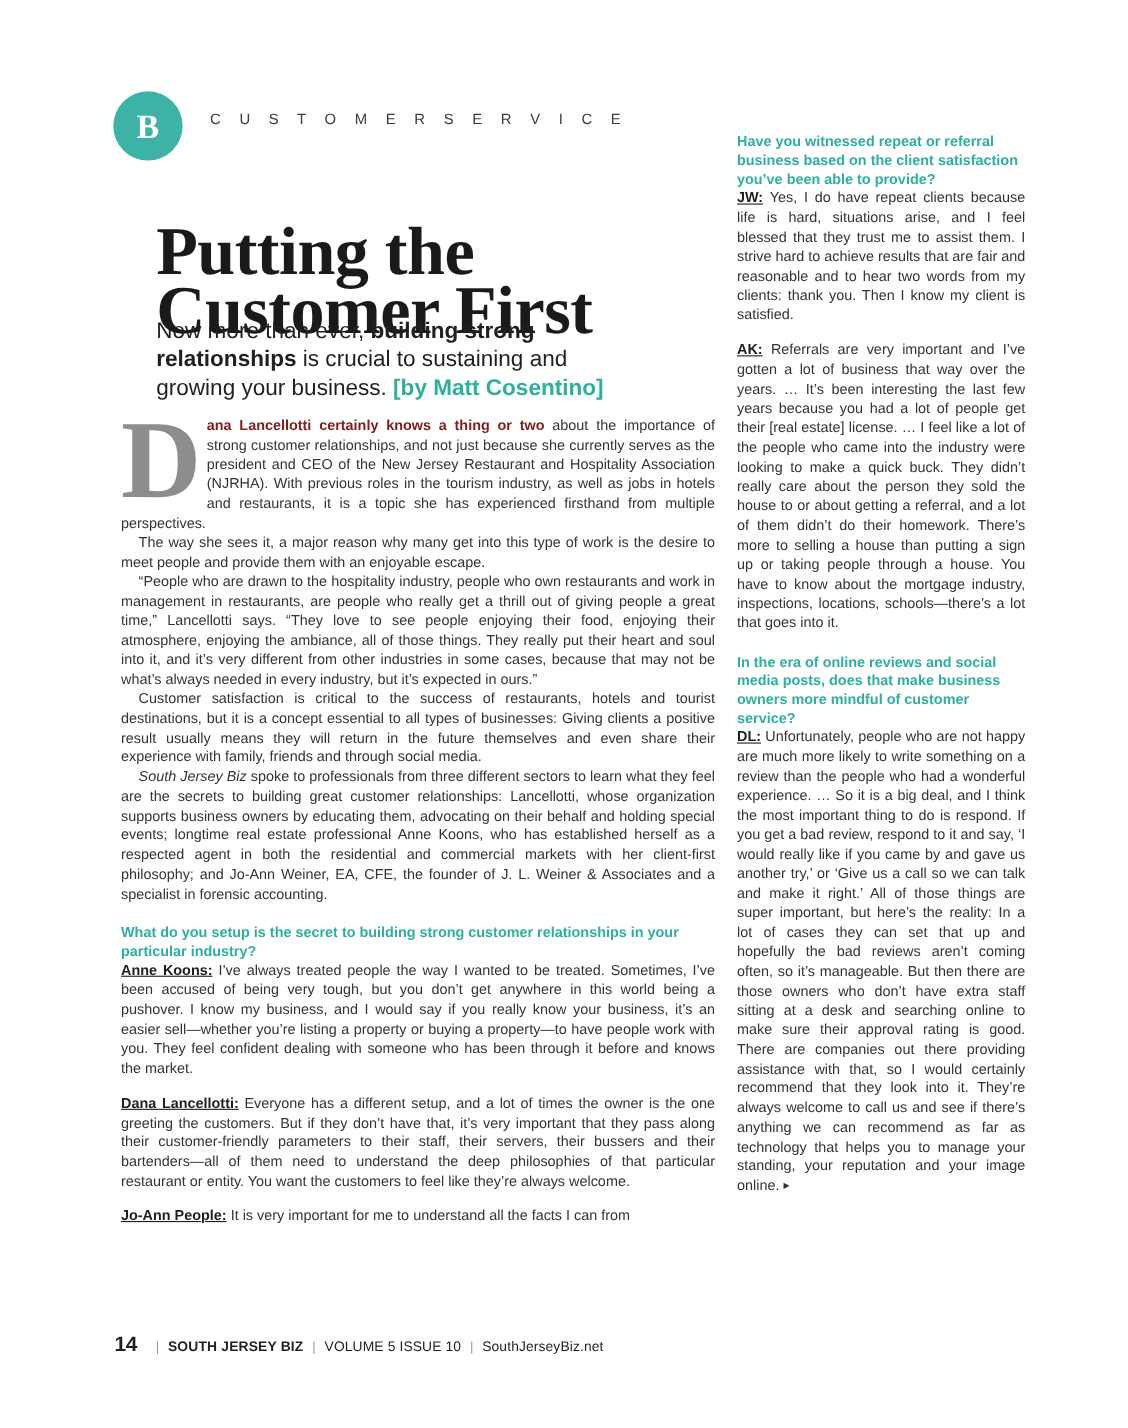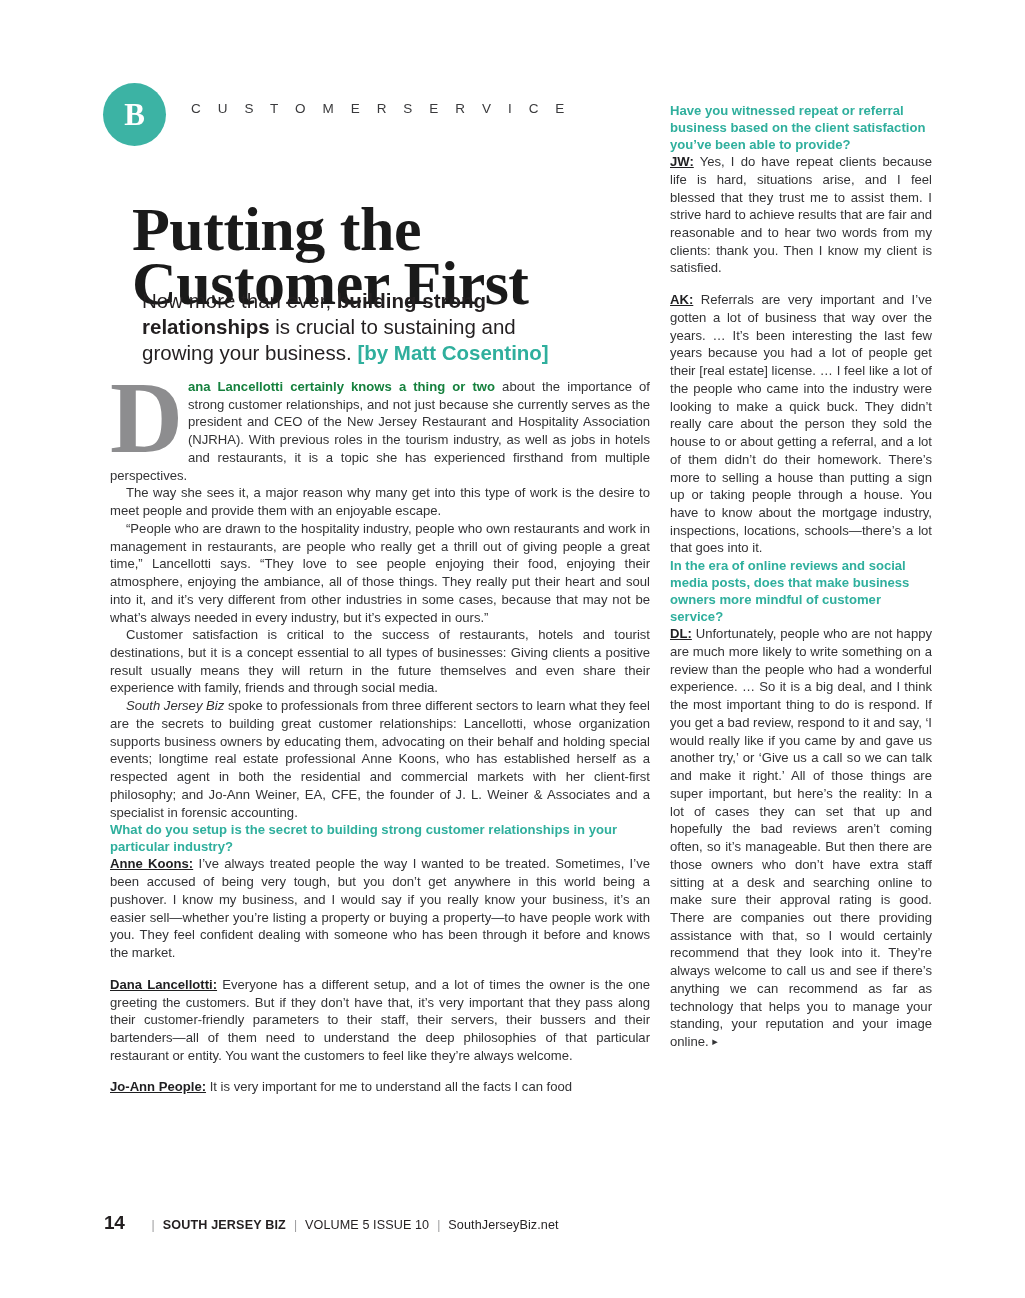--- a/index.html
+++ b/index.html
@@ -54,21 +54,21 @@
     font-size: 13.5px;
     letter-spacing: 6.6px;
     color: #3a3a3c;
     font-weight: 400;
     white-space: nowrap;
   }
 
   
   .headline {
     position: absolute;
-    left: 132px;
+    left: 142px;
     top: 160px;
     width: 520px;
     font-family: "Liberation Serif", serif;
     font-weight: bold;
     font-size: 62px;
     line-height: 0.88;
     letter-spacing: -0.5px;
     color: #1a1a1a;
   }
   .headline .hl-line { display: block; white-space: nowrap; }
@@ -120,33 +120,33 @@
   .dropcap {
     float: left;
     font-family: "Liberation Serif", serif;
     font-weight: bold;
     font-size: 101px;
     line-height: 0.79;
     color: #8d8d8f;
     margin: 1px 5px 0 0;
     padding: 0;
   }
-  .runin { font-weight: bold; color: #15803d; }
+  .runin { font-weight: bold; color: #7f1d1d; }
   .speaker { font-weight: bold; color: #1f1f21; text-decoration: underline; }
   em.pub { font-style: italic; }
 
   .qhead {
     color: #2faf9d;
     font-weight: bold;
     font-size: 13.1px;
     line-height: 1.30;
     text-align: left;
     margin: 0;
   }
-  .qhead.spaced { }
+  .qhead.spaced { margin-top: 18px; }
   .endmark {
     display: inline-block;
     font-size: 11px;
     color: #333335;
     transform: translateY(-1px);
   }
 
   
   .footer {
     position: absolute;
@@ -156,21 +156,21 @@
     font-size: 12.6px;
     color: #231f20;
     white-space: nowrap;
     display: flex;
     align-items: baseline;
   }
   .footer .pageno {
     font-weight: bold;
     font-size: 19px;
     letter-spacing: -0.3px;
-    margin-right: 19px;
+    margin-right: 9px;
   }
   .footer .sep {
     color: #9a9a9c;
     margin: 0 8px;
     font-size: 12px;
   }
   .footer .mag {
     font-weight: bold;
     letter-spacing: 0.15px;
   }
@@ -208,21 +208,21 @@
     <p class="indent">Customer satisfaction is critical to the success of restaurants, hotels and tourist destinations, but it is a concept essential to all types of businesses: Giving clients a positive result usually means they will return in the future themselves and even share their experience with family, friends and through social media.</p>
 
     <p class="indent"><em class="pub">South Jersey Biz</em><span> spoke to professionals from three different sectors to learn what they feel are the secrets to building great customer relationships: Lancellotti, whose organization supports business owners by educating them, advocating on their behalf and holding special events; longtime real estate professional Anne Koons, who has established herself as a respected agent in both the residential and commercial markets with her client-first philosophy; and Jo-Ann Weiner, EA, CFE, the founder of J. L. Weiner &amp; Associates and a specialist in forensic accounting.</span></p>
 
     <p class="qhead spaced">What do you setup is the secret to building strong customer relationships in your particular industry?</p>
 
     <p class="lead"><span class="speaker">Anne Koons:</span><span> I’ve always treated people the way I wanted to be treated. Sometimes, I’ve been accused of being very tough, but you don’t get anywhere in this world being a pushover. I know my business, and I would say if you really know your business, it’s an easier sell—whether you’re listing a property or buying a property—to have people work with you. They feel confident dealing with someone who has been through it before and knows the market.</span></p>
 
     <p class="lead gap"><span class="speaker">Dana Lancellotti:</span><span> Everyone has a different setup, and a lot of times the owner is the one greeting the customers. But if they don’t have that, it’s very important that they pass along their customer-friendly parameters to their staff, their servers, their bussers and their bartenders—all of them need to understand the deep philosophies of that particular restaurant or entity. You want the customers to feel like they’re always welcome.</span></p>
 
-    <p class="lead gap"><span class="speaker">Jo-Ann People:</span><span> It is very important for me to understand all the facts I can food</span></p>
+    <p class="lead gap"><span class="speaker">Jo-Ann People:</span><span> It is very important for me to understand all the facts I can from</span></p>
 
   </div>
 
   <div class="col-right">
 
 
     <p class="qhead spaced">Have you witnessed repeat or referral business based on the client satisfaction you’ve been able to provide?</p>
 
     <p class="lead"><span class="speaker">JW:</span><span> Yes, I do have repeat clients because life is hard, situations arise, and I feel blessed that they trust me to assist them. I strive hard to achieve results that are fair and reasonable and to hear two words from my clients: thank you. Then I know my client is satisfied.</span></p>
 

